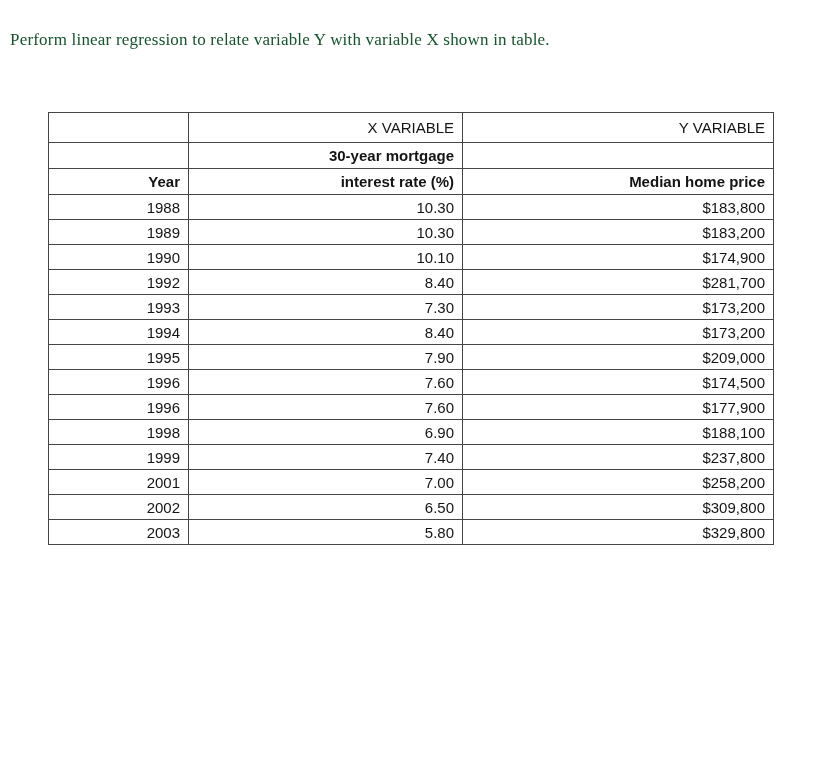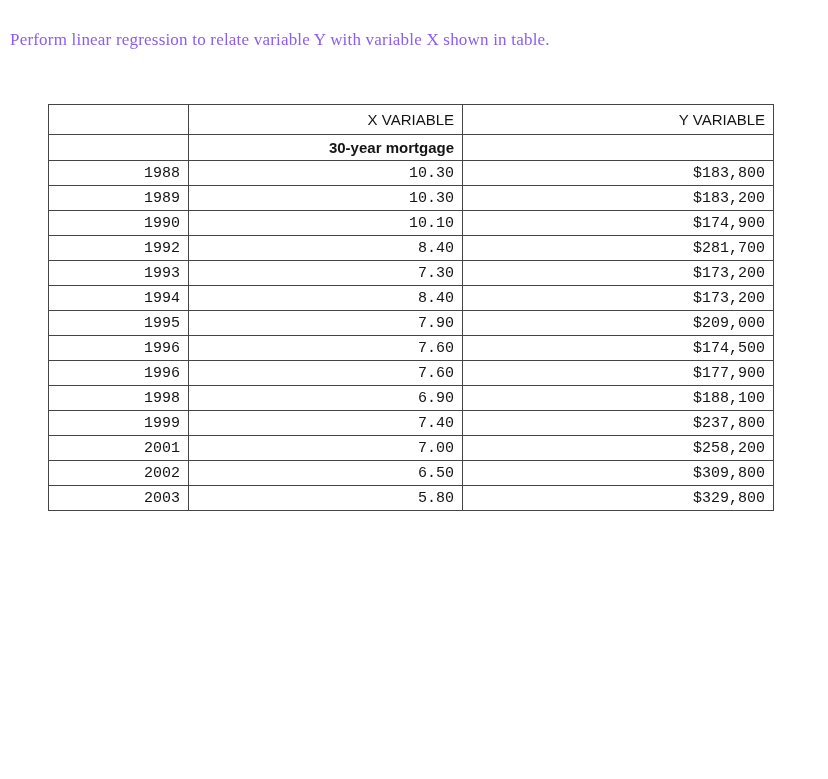--- a/index.html
+++ b/index.html
@@ -14,46 +14,46 @@
     background: #ffffff;
     font-family: "Liberation Sans", sans-serif;
     overflow: hidden;
   }
   .instruction {
     position: absolute;
     left: 10px;
     top: 30px;
     font-family: "Liberation Serif", serif;
     font-size: 17px;
-    color: #8b5cf6;
+    color: #14532d;
     letter-spacing: 0.2px;
     white-space: nowrap;
   }
   table.data-table {
     position: absolute;
     left: 48px;
-    top: 104px;
+    top: 112px;
     width: 725px;
     border-collapse: collapse;
     table-layout: fixed;
   }
   table.data-table td {
     border: 1px solid #454545;
     text-align: right;
     padding: 0 8px 0 2px;
     font-size: 15px;
     color: #141414;
     white-space: nowrap;
     overflow: hidden;
     vertical-align: middle;
   }
   tr.hr1 td { height: 29px; }
   tr.hr2 td { height: 25px; text-align: right; }
   tr.hr3 td { height: 25px; }
-  tr.data-row td { height: 24px; font-family: Liberation Mono, monospace; }
+  tr.data-row td { height: 24px; }
   .bold { font-weight: bold; }
 </style>
 </head>
 <body>
 
 <div class="page">
 
   <div class="instruction">Perform linear regression to relate variable Y with variable X shown in table.</div>
 
   <table class="data-table">
@@ -65,20 +65,25 @@
     <thead>
       <tr class="hr1">
         <td></td>
         <td>X VARIABLE</td>
         <td>Y VARIABLE</td>
       </tr>
       <tr class="hr2">
         <td></td>
         <td class="bold">30-year mortgage</td>
         <td></td>
+      </tr>
+      <tr class="hr3">
+        <td class="bold">Year</td>
+        <td class="bold">interest rate (%)</td>
+        <td class="bold">Median home price</td>
       </tr>
     </thead>
     <tbody>
         <tr class="data-row">
           <td>1988</td>
           <td>10.30</td>
           <td>$183,800</td>
         </tr>
         <tr class="data-row">
           <td>1989</td>

